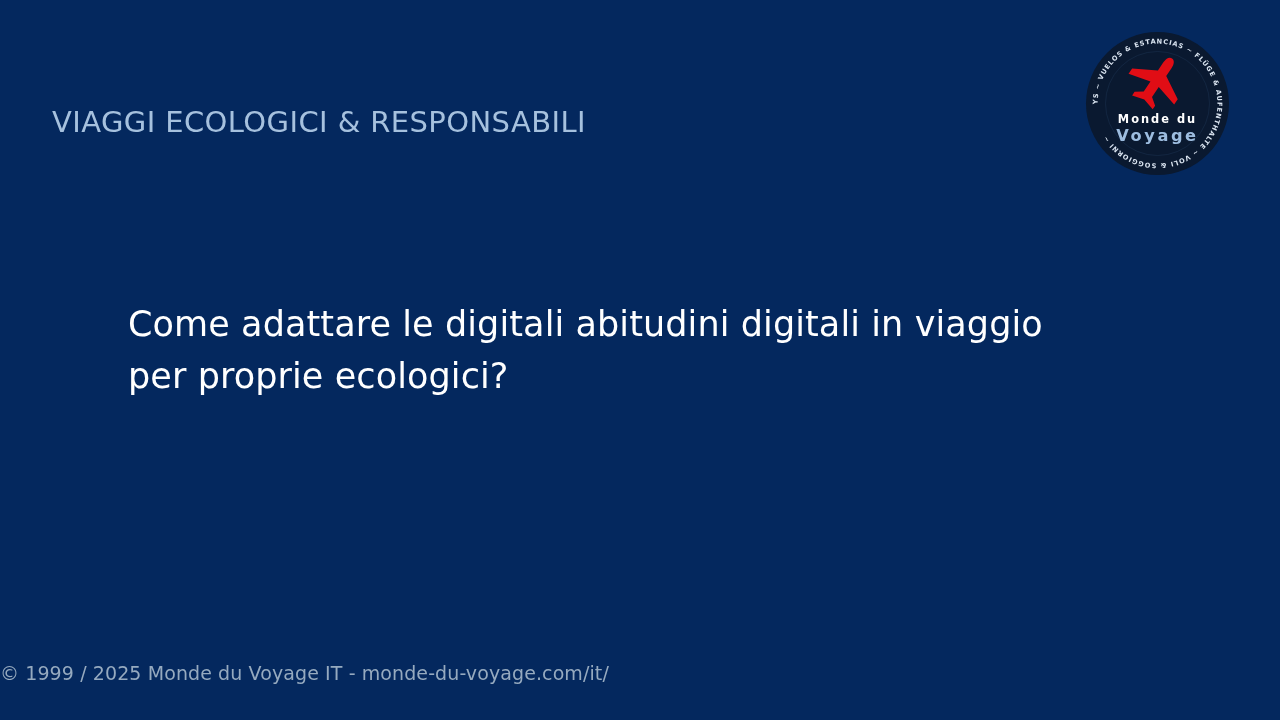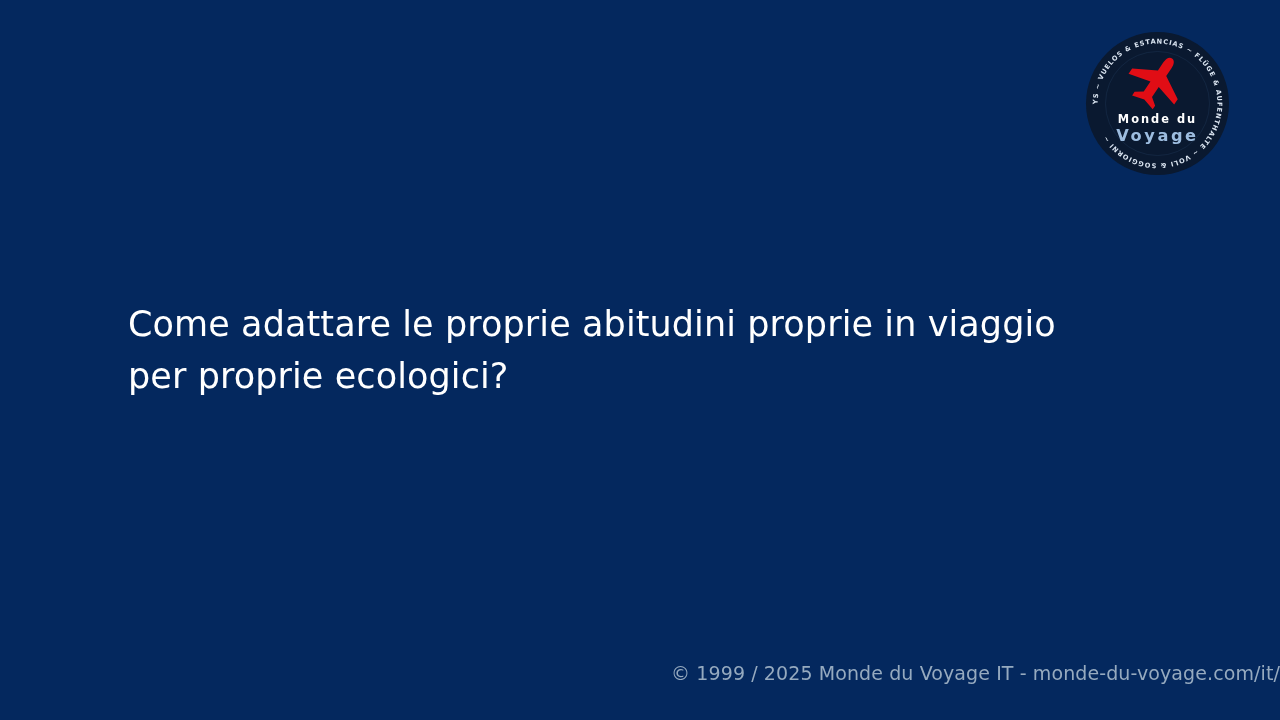--- a/index.html
+++ b/index.html
@@ -67,32 +67,33 @@
     display: block;
     white-space: nowrap;
   }
 
   
   .footer {
     position: absolute;
     left: 0;
     top: 662px;
     width: 1280px;
-    text-align: right;
+    text-align: left;
     font-family: "DejaVu Sans", sans-serif;
     font-size: 19px;
     color: #96aabf;
     letter-spacing: 0.1px;
   }
 </style>
 </head>
 <body>
 
 <div class="slide">
 
+  <h1 class="slide-title">VIAGGI ECOLOGICI &amp; RESPONSABILI</h1>
 
   <div class="logo">
     <svg viewBox="0 0 145 145" xmlns="http://www.w3.org/2000/svg" aria-hidden="true">
       <defs>
         <path id="ringPath" d="M 72.5,72.5 m -60,0 a 60,60 0 1,1 120,0 a 60,60 0 1,1 -120,0"></path>
       </defs>
 
       <circle cx="72.5" cy="72.5" r="71.5" fill="#0a1930"></circle>
 
       <circle cx="72.5" cy="72.5" r="52" fill="none" stroke="#1c3352" stroke-width="0.8" opacity="0.65"></circle>
@@ -122,19 +123,19 @@
                  L -5.0,-17.6
                  C -5.0,-22.2 -3.4,-26 0,-26 Z"></path>
       </g>
 
       <text x="72.5" y="92" text-anchor="middle" font-family="DejaVu Sans, sans-serif" font-size="11.4" font-weight="bold" letter-spacing="2.0" fill="#ffffff">Monde du</text>
       <text x="72.5" y="110" text-anchor="middle" font-family="DejaVu Sans, sans-serif" font-size="16.2" font-weight="bold" letter-spacing="2.6" fill="#9cbcdf">Voyage</text>
     </svg>
   </div>
 
   <div class="body-copy">
-    <span class="line">Come adattare le proprie abitudini proprie in viaggio</span>
+    <span class="line">Come adattare le digitali abitudini digitali in viaggio</span>
     <span class="line">per proprie ecologici?</span>
   </div>
 
   <div class="footer">© 1999 / 2025 Monde du Voyage IT - monde-du-voyage.com/it/</div>
 
 </div>
 
 </body></html>

